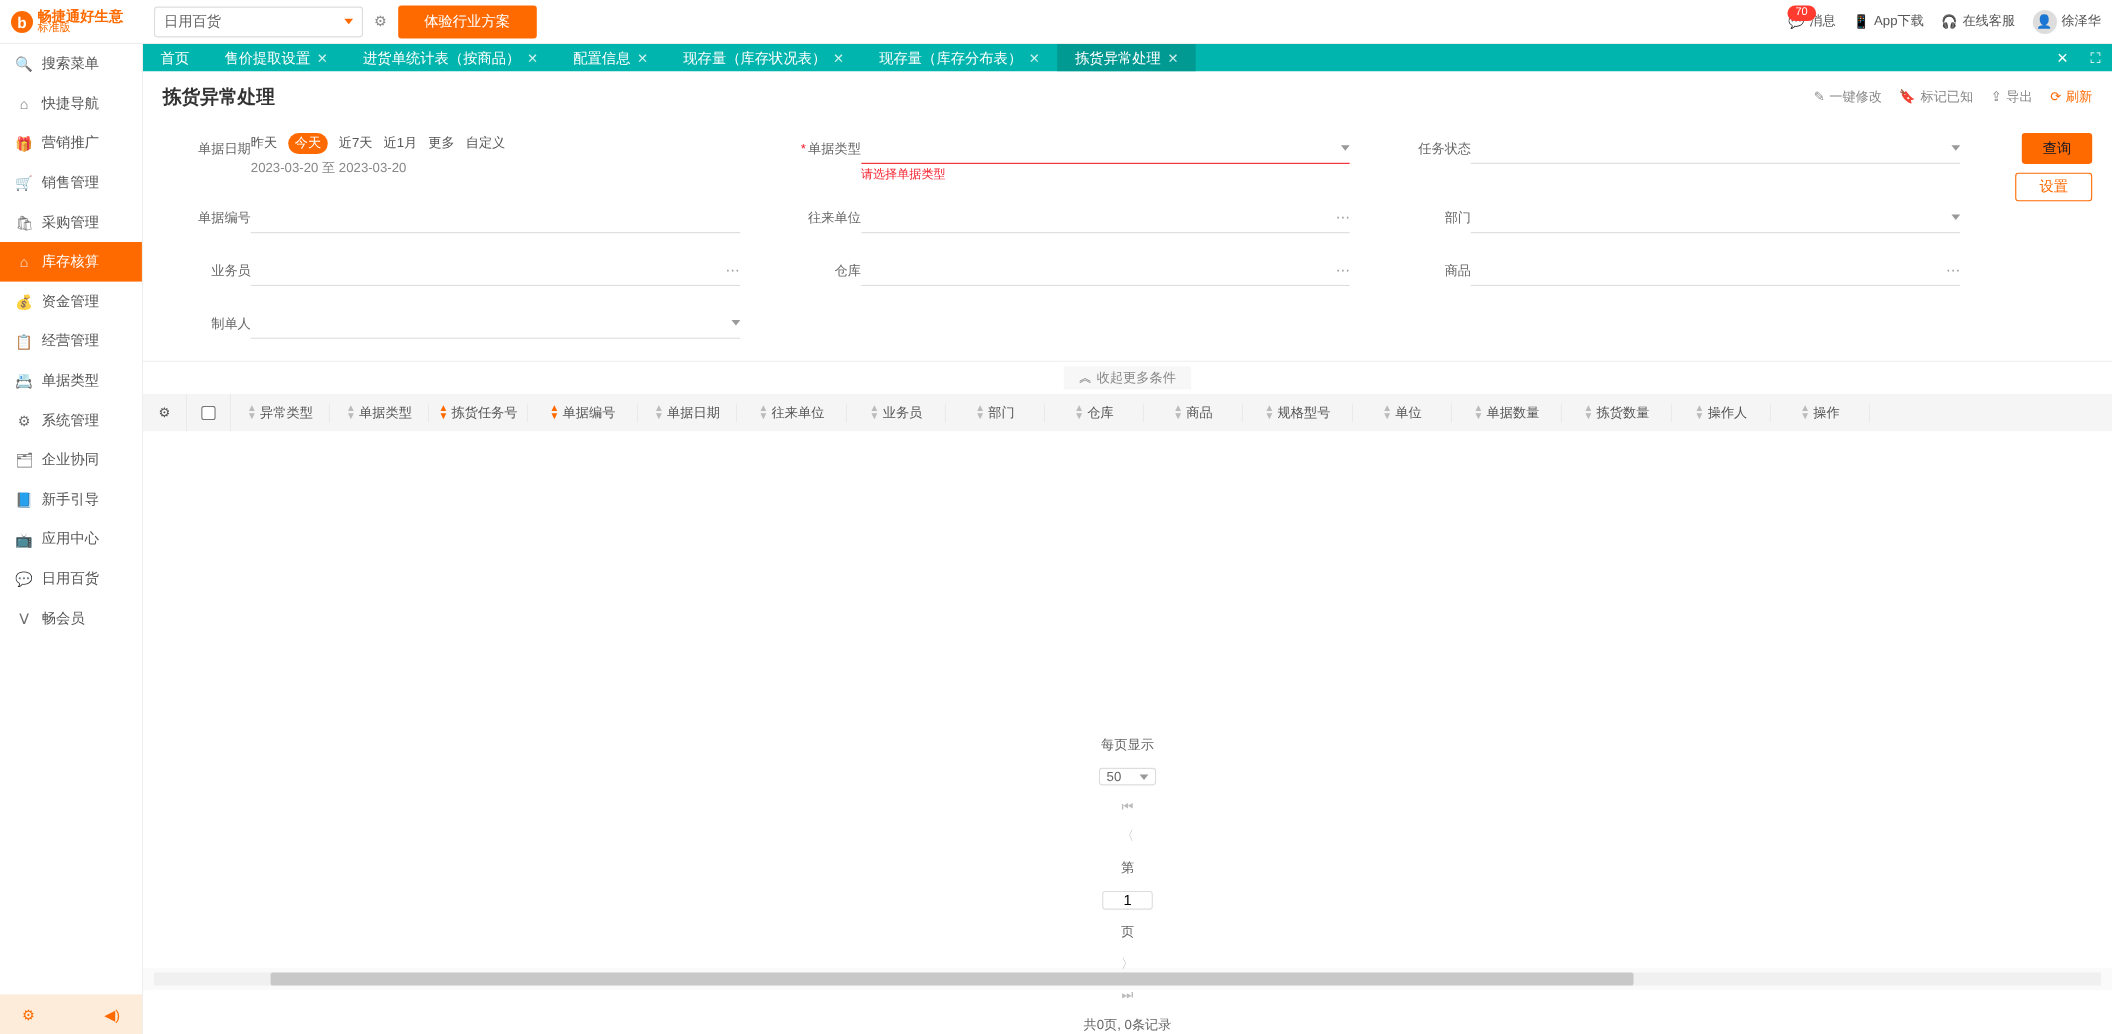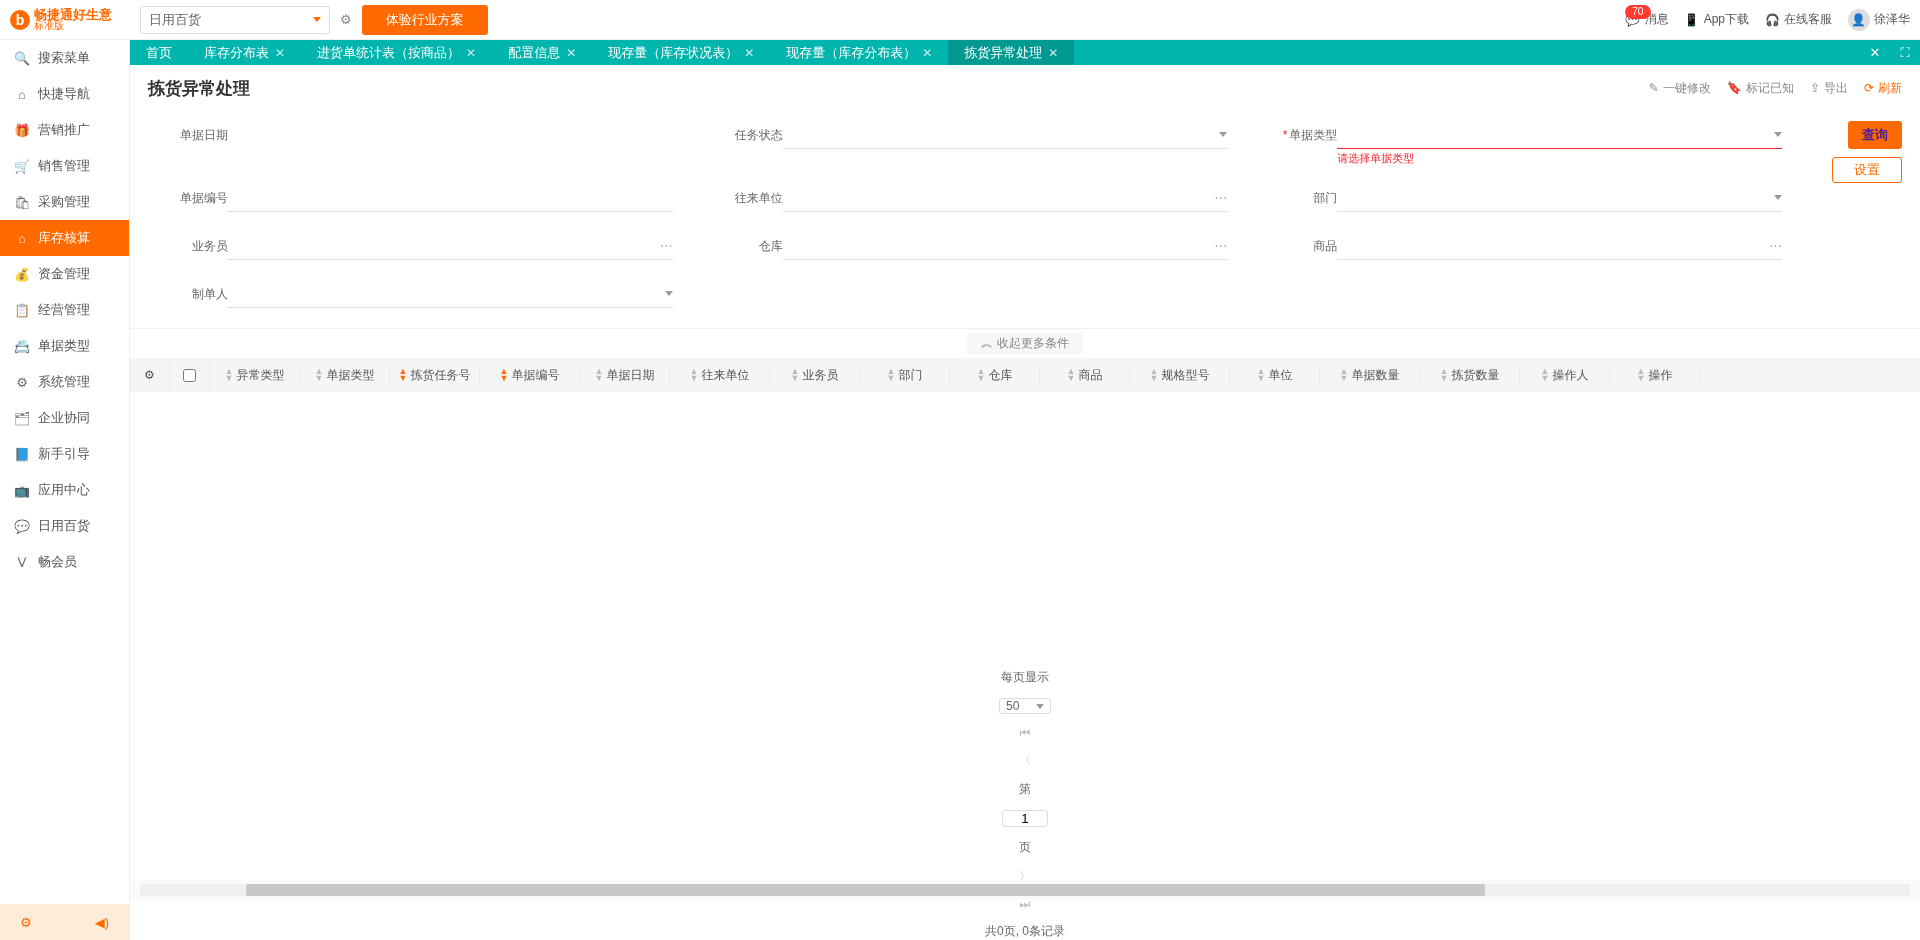--- a/index.html
+++ b/index.html
@@ -53,21 +53,21 @@
 .ff-body { flex:1; min-width:0;}
 .ff-input { width:100%; height:28px; border:none; border-bottom:1px solid #ddd; background:transparent; outline:none; padding:0 4px; font-size:12px;}
 .ff-select{ width:100%; height:28px; border:none; border-bottom:1px solid #ddd; display:flex;align-items:center;justify-content:space-between; cursor:pointer; color:#999;}
 .ff-select.error{border-bottom-color:#f5222d;}
 .ff-dots{width:100%; height:28px; border:none; border-bottom:1px solid #ddd; display:flex;align-items:center;justify-content:flex-end; cursor:pointer; color:#999;}
 .ff-err{color:#f5222d;font-size:11px; margin-top:2px;}
 .date-chips{display:flex;gap:10px;flex-wrap:wrap;align-items:center;font-size:12px;}
 .chip{color:#555;cursor:pointer;}
 .chip.active{background:#ff6a00;color:#fff;padding:1px 6px;border-radius:10px;}
 .date-range{font-size:12px;color:#888;margin-top:4px;}
-.btn-query{background:#ff6a00;color:#4c1d95;border:none;width:54px;height:28px;border-radius:3px;cursor:pointer;font-size:13px;font-weight:bold;}
+.btn-query{background:#ff6a00;color:#0f172a;border:none;width:64px;height:28px;border-radius:3px;cursor:pointer;font-size:13px;}
 .btn-setting{background:#fff;color:#ff6a00;border:1px solid #ff6a00;width:70px;height:26px;border-radius:3px;cursor:pointer;font-size:13px;margin-top:8px;}
 .filter-btns{display:flex;flex-direction:column;align-items:flex-end;}
 
 .collapse-bar{ text-align:center; font-size:12px; color:#888; padding:4px 0; background:#fff; border-top:1px solid #f0f0f0;}
 .collapse-inner{display:inline-flex;align-items:center;gap:4px;cursor:pointer; background:#f7f7f7; padding:2px 14px; border-radius:3px 3px 0 0;}
 
 .table-wrap{flex:1; background:#fff; margin:0; overflow:auto;}
 .tbl{min-width:1400px;}
 .tbl-head{display:flex; background:#f5f5f5; height:34px; align-items:center; font-size:12px; color:#555;}
 .th{border-right:1px solid #eaeaea; height:100%; display:flex;align-items:center;justify-content:center; gap:3px; padding:0 6px; white-space:nowrap;}
@@ -198,21 +198,21 @@
   </div>
 
   <div class="main">
 
     <div class="tabstrip">
       <div id="tabs" style="display:flex;">
           <div class="tab">
             <span>首页</span>
           </div>
           <div class="tab">
-            <span>库存分布表</span>
+            <span>售价提取设置</span>
             <span class="x">✕</span>
           </div>
           <div class="tab">
             <span>进货单统计表（按商品）</span>
             <span class="x">✕</span>
           </div>
           <div class="tab">
             <span>配置信息</span>
             <span class="x">✕</span>
           </div>
@@ -254,41 +254,52 @@
             <span>刷新</span>
           </div>
       </div>
     </div>
 
     <div class="filter-panel">
       <div class="filter-grid">
 
         <div class="ff">
           <div class="ff-label">单据日期</div>
+          <div class="ff-body">
+            <div class="date-chips" id="date-chips">
+                <span class="chip">昨天</span>
+                <span class="chip active">今天</span>
+                <span class="chip">近7天</span>
+                <span class="chip">近1月</span>
+                <span class="chip">更多</span>
+                <span class="chip">自定义</span>
+              </div>
+            <div class="date-range">2023-03-20 至 2023-03-20</div>
+          </div>
+        </div>
+
+        <div class="ff">
+          <div class="ff-label"><span class="req">*</span><span>单据类型</span></div>
+          <div class="ff-body">
+            <div class="ff-select error">
+                <span></span>
+                <span class="caret-down gray"></span>
+              </div>
+            <div class="ff-err">请选择单据类型</div>
+          </div>
         </div>
 
         <div class="ff">
           <div class="ff-label">任务状态</div>
           <div class="ff-body">
               <div class="ff-select">
                 <span></span>
                 <span class="caret-down gray"></span>
               </div>
             </div>
-        </div>
-
-        <div class="ff">
-          <div class="ff-label"><span class="req">*</span><span>单据类型</span></div>
-          <div class="ff-body">
-            <div class="ff-select error">
-                <span></span>
-                <span class="caret-down gray"></span>
-              </div>
-            <div class="ff-err">请选择单据类型</div>
-          </div>
         </div>
 
         <div class="filter-btns" style="grid-row:span 4;">
           <button class="btn-query">查询</button>
           <button class="btn-setting">设置</button>
         </div>
 
         <div class="ff">
           <div class="ff-label">单据编号</div>
           <div class="ff-body"><input class="ff-input" style=""></div>

